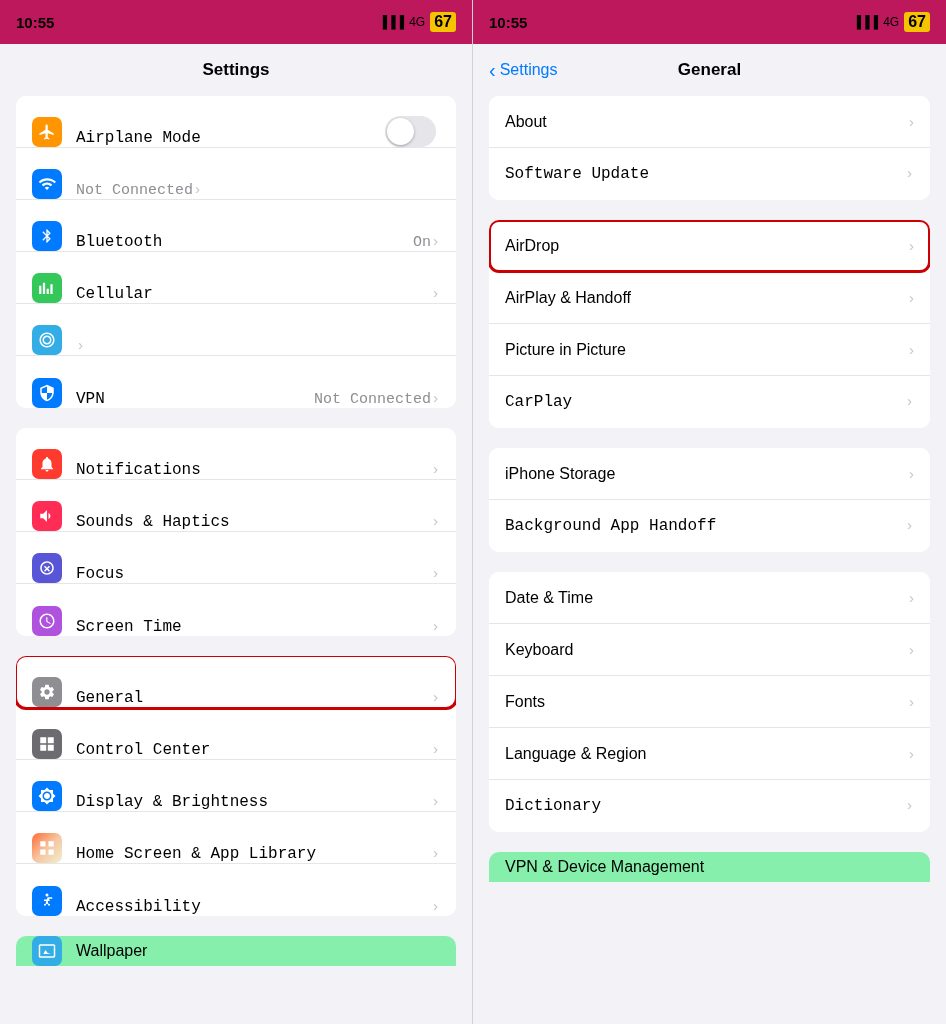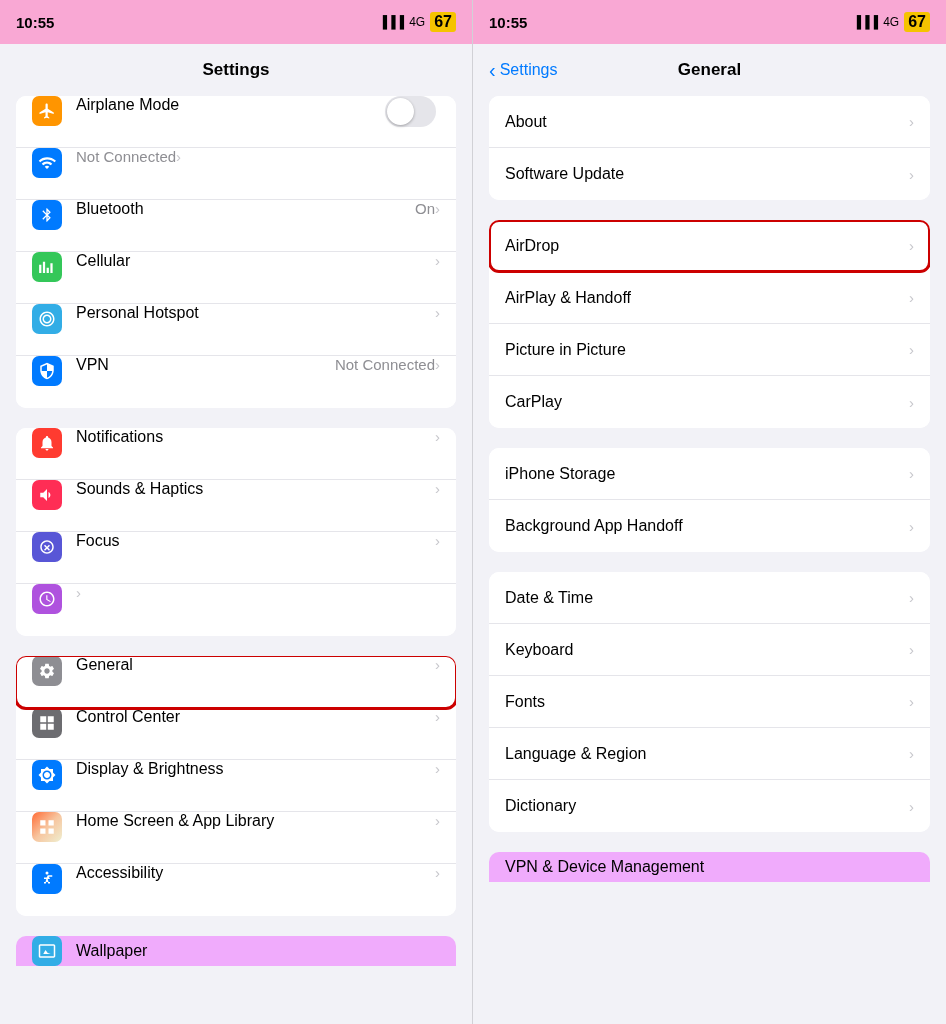--- a/index.html
+++ b/index.html
@@ -33,21 +33,21 @@
       overflow: hidden;
     }
 
     
     .status-bar {
       height: 44px;
       display: flex;
       align-items: center;
       justify-content: space-between;
       padding: 0 16px;
-      background: #f9a8d4;
+      background: #be185d;
     }
     .status-time {
       font-size: 15px;
       font-weight: 600;
       color: #000;
     }
     .status-icons {
       display: flex;
       align-items: center;
       gap: 5px;
@@ -104,27 +104,28 @@
 
     .settings-group {
       background: #fff;
       border-radius: 10px;
       margin-bottom: 20px;
       overflow: hidden;
     }
 
     .settings-row {
       display: flex;
-      align-items: flex-start;
+      align-items: flex-end;
       padding: 0 16px;
       height: 52px;
       border-bottom: 0.5px solid #e5e5ea;
       background: #fff;
       cursor: pointer;
       position: relative;
+      font-family: Liberation Mono, monospace;
     }
     .settings-row:last-child {
       border-bottom: none;
     }
     .settings-row.highlighted {
       outline: 3px solid #c00;
       outline-offset: -1px;
       z-index: 10;
       border-radius: 10px;
     }
@@ -199,41 +200,42 @@
       display: flex;
       align-items: center;
       padding: 0 16px;
       height: 52px;
       border-bottom: 0.5px solid #e5e5ea;
       background: #fff;
       cursor: pointer;
     }
     .right-row:last-child {
       border-bottom: none;
+      font-family: Liberation Mono, monospace;
     }
     .right-row.highlighted {
       outline: 3px solid #c00;
       outline-offset: -2px;
       z-index: 10;
       border-radius: 10px;
     }
     .right-row-label {
       flex: 1;
       font-size: 16px;
       color: #000;
     }
     .right-chevron {
       color: #c7c7cc;
       font-size: 15px;
     }
 
     
     .cutoff-row {
       height: 30px;
-      background: #f0abfc;
+      background: #86efac;
       border-radius: 10px 10px 0 0;
       display: flex;
       align-items: center;
       padding: 0 16px;
     }
   </style>
 </head>
 <body>
 
 <div class="left-panel">
@@ -297,21 +299,20 @@
         <span class="row-label">Cellular</span>
         <span class="row-chevron">›</span>
       </div>
 
       <div class="settings-row">
         <div class="row-icon" style="background:#32ade6;">
           <svg width="18" height="18" viewBox="0 0 24 24" fill="white">
             <path d="M12 2C6.48 2 2 6.48 2 12s4.48 10 10 10 10-4.48 10-10S17.52 2 12 2zm0 18c-4.41 0-8-3.59-8-8s3.59-8 8-8 8 3.59 8 8-3.59 8-8 8zm0-14c-3.31 0-6 2.69-6 6s2.69 6 6 6 6-2.69 6-6-2.69-6-6-6zm0 10c-2.21 0-4-1.79-4-4s1.79-4 4-4 4 1.79 4 4-1.79 4-4 4z"></path>
           </svg>
         </div>
-        <span class="row-label">Personal Hotspot</span>
         <span class="row-chevron">›</span>
       </div>
 
       <div class="settings-row">
         <div class="row-icon icon-blue">
           <svg width="18" height="18" viewBox="0 0 24 24" fill="white">
             <path d="M12 1L3 5v6c0 5.55 3.84 10.74 9 12 5.16-1.26 9-6.45 9-12V5l-9-4zm0 10.99h7c-.53 4.12-3.28 7.79-7 8.94V12H5V6.3l7-3.11v8.8z"></path>
           </svg>
         </div>
         <span class="row-label">VPN</span>
@@ -351,20 +352,21 @@
         <span class="row-label">Focus</span>
         <span class="row-chevron">›</span>
       </div>
 
       <div class="settings-row">
         <div class="row-icon icon-purple2">
           <svg width="18" height="18" viewBox="0 0 24 24" fill="white">
             <path d="M11.99 2C6.47 2 2 6.48 2 12s4.47 10 9.99 10C17.52 22 22 17.52 22 12S17.52 2 11.99 2zM12 20c-4.42 0-8-3.58-8-8s3.58-8 8-8 8 3.58 8 8-3.58 8-8 8zm.5-13H11v6l5.25 3.15.75-1.23-4.5-2.67V7z"></path>
           </svg>
         </div>
+        <span class="row-label">Screen Time</span>
         <span class="row-chevron">›</span>
       </div>
     </div>
 
     <div class="settings-group">
 
       <div class="settings-row highlighted">
         <div class="row-icon icon-gray">
           <svg width="18" height="18" viewBox="0 0 24 24" fill="white">
             <path d="M19.14,12.94c0.04-0.3,0.06-0.61,0.06-0.94c0-0.32-0.02-0.64-0.07-0.94l2.03-1.58c0.18-0.14,0.23-0.41,0.12-0.61 l-1.92-3.32c-0.12-0.22-0.37-0.29-0.59-0.22l-2.39,0.96c-0.5-0.38-1.03-0.7-1.62-0.94L14.4,2.81c-0.04-0.24-0.24-0.41-0.48-0.41 h-3.84c-0.24,0-0.43,0.17-0.47,0.41L9.25,5.35C8.66,5.59,8.12,5.92,7.63,6.29L5.24,5.33c-0.22-0.08-0.47,0-0.59,0.22L2.74,8.87 C2.62,9.08,2.66,9.34,2.86,9.48l2.03,1.58C4.84,11.36,4.8,11.69,4.8,12s0.02,0.64,0.07,0.94l-2.03,1.58 c-0.18,0.14-0.23,0.41-0.12,0.61l1.92,3.32c0.12,0.22,0.37,0.29,0.59,0.22l2.39-0.96c0.5,0.38,1.03,0.7,1.62,0.94l0.36,2.54 c0.05,0.24,0.24,0.41,0.48,0.41h3.84c0.24,0,0.44-0.17,0.47-0.41l0.36-2.54c0.59-0.24,1.13-0.56,1.62-0.94l2.39,0.96 c0.22,0.08,0.47,0,0.59-0.22l1.92-3.32c0.12-0.22,0.07-0.47-0.12-0.61L19.14,12.94z M12,15.6c-1.98,0-3.6-1.62-3.6-3.6 s1.62-3.6,3.6-3.6s3.6,1.62,3.6,3.6S13.98,15.6,12,15.6z"></path>

